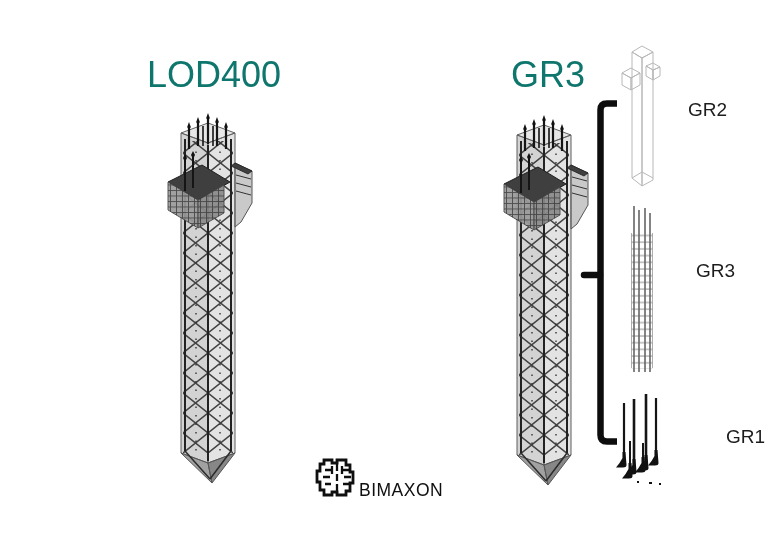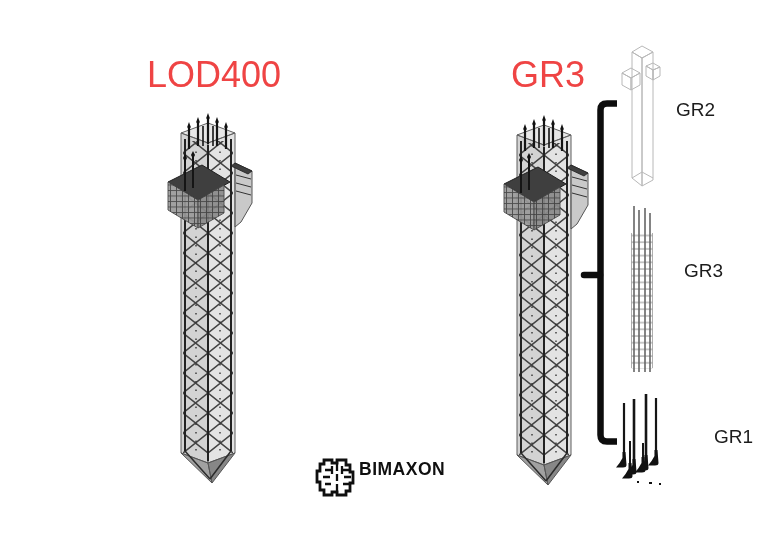--- a/index.html
+++ b/index.html
@@ -1,36 +1,36 @@
 <!DOCTYPE html>
 <html><head>
 <meta charset="utf-8">
 <style>
   html,body{margin:0;padding:0;background:#ffffff;}
   #canvas{
     position:relative;width:767px;height:537px;background:#ffffff;overflow:hidden;
     font-family:"Liberation Sans", sans-serif;
   }
   .title{
-    position:absolute;color:#ef4444;font-size:36px;font-weight:400;
+    position:absolute;color:#0f766e;font-size:36px;font-weight:400;
     letter-spacing:0px;white-space:nowrap;
   }
   #title-left{left:147px;top:54px;}
   #title-right{left:511px;top:54px;}
   .gr-label{
-    position:absolute;color:#1c1c1c;font-size:19px;font-weight:400;white-space:nowrap;
+    position:absolute;color:#1c1c1c;font-size:19px;font-weight:400;white-space:nowrap;margin-left:12px;
   }
   #label-gr2{left:676px;top:99px;}
   #label-gr3{left:684px;top:260px;}
   #label-gr1{left:714px;top:426px;}
   #diagram-svg{position:absolute;left:0;top:0;}
   #logo{position:absolute;left:312px;top:454px;width:150px;height:46px;}
   #logo-text{
-    position:absolute;left:47px;top:5px;color:#0f0f0f;font-size:17.5px;
-    font-weight:bold;letter-spacing:0.5px;white-space:nowrap;
+    position:absolute;left:47px;top:26px;color:#0f0f0f;font-size:17.5px;
+    font-weight:normal;letter-spacing:0.5px;white-space:nowrap;
   }
   #logo-icon-svg{position:absolute;left:0;top:0;}
 </style>
 </head>
 <body>
 
 <div id="canvas">
 
   <svg id="diagram-svg" width="767" height="537" viewBox="0 0 767 537">
     <defs>

